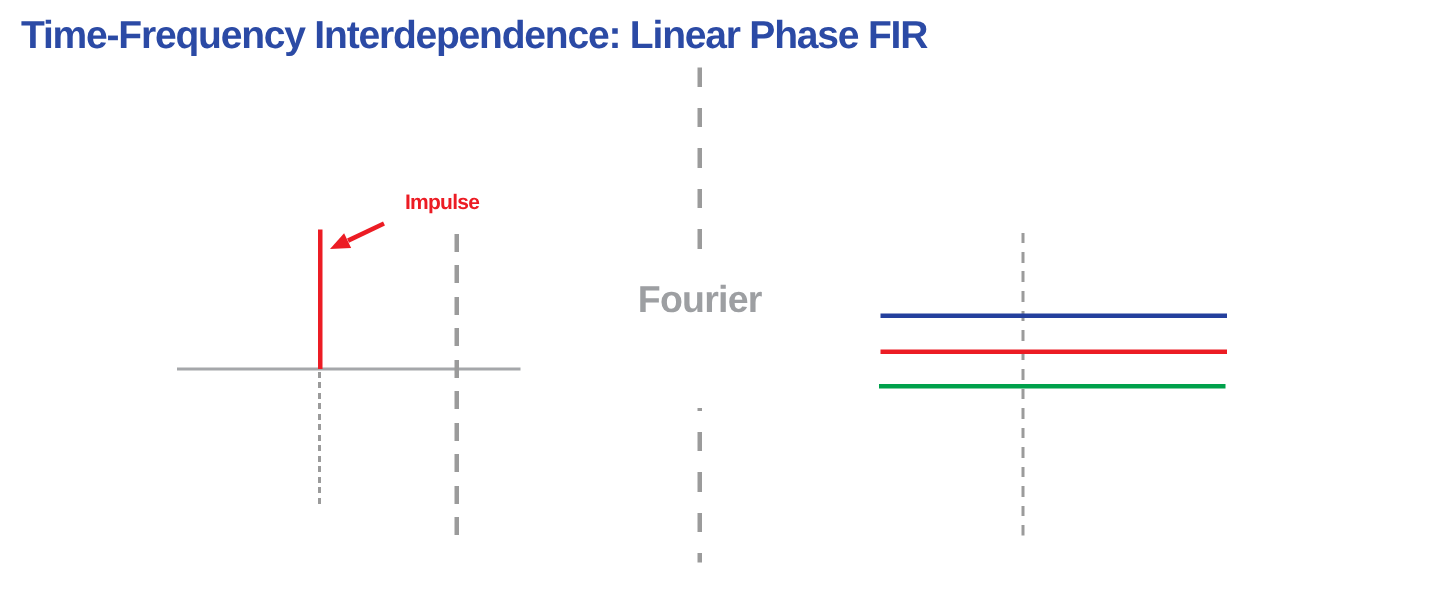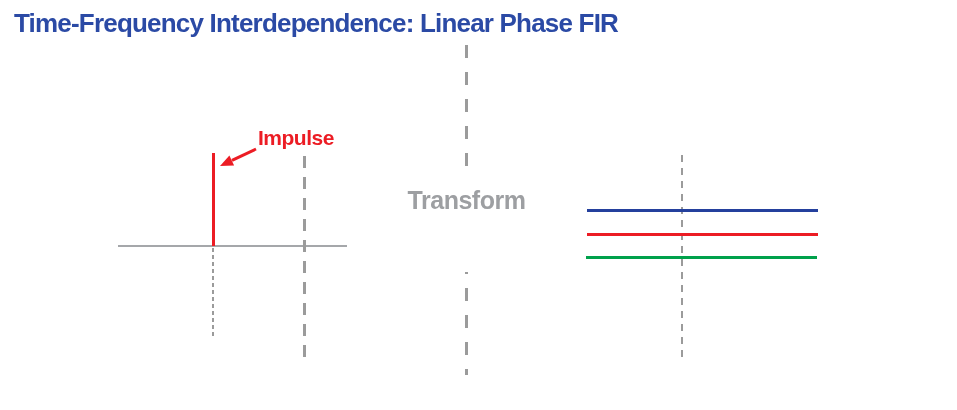--- a/index.html
+++ b/index.html
@@ -32,23 +32,23 @@
   
   .vdash {
     position: absolute;
     background: repeating-linear-gradient(
       to bottom,
       var(--c, #999) 0 var(--dash, 12px),
       transparent var(--dash, 12px) var(--period, 22px));
   }
   .impulse-label {
     position: absolute;
-    left: 258px;
+    left: 270px;
     top: 126px;
-    font-size: 21px;
+    font-size: 14px;
     font-weight: bold;
     letter-spacing: -0.5px;
     white-space: nowrap;
   }
   .arrow-svg {
     position: absolute;
     left: 212px;
     top: 142px;
     width: 50px;
     height: 30px;
@@ -101,21 +101,21 @@
     </svg>
   </div>
 
   <div>
 
     <div class="vdash z1" style="left: 465px; top: 45px; width: 3px; height: 330px; --dash: 13px; --period: 27px; --c: #9B9B9B;"></div>
 
     <div class="ft-box" style="background: rgb(255, 255, 255);"></div>
 
     <div class="ft-label" style="color: rgb(157, 159, 162);">
-      <div>Transform</div>
+      <div>Fourier</div>
     </div>
   </div>
 
   <div>
 
     <div class="vdash z1" style="left: 681px; top: 155px; width: 2px; height: 202px; --dash: 7px; --period: 13px; --c: #9B9B9B;"></div>
 
     <div class="hline z1" style="left: 587px; top: 209px; width: 231px; height: 3px; background: rgb(36, 64, 157);"></div>
 
     <div class="hline z1" style="left: 587px; top: 233px; width: 231px; height: 3px; background: rgb(236, 28, 36);"></div>

